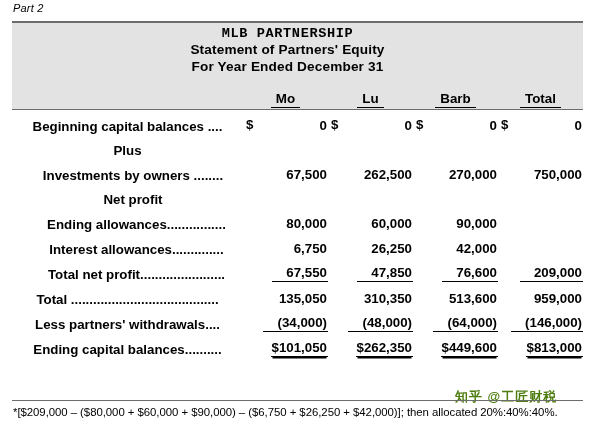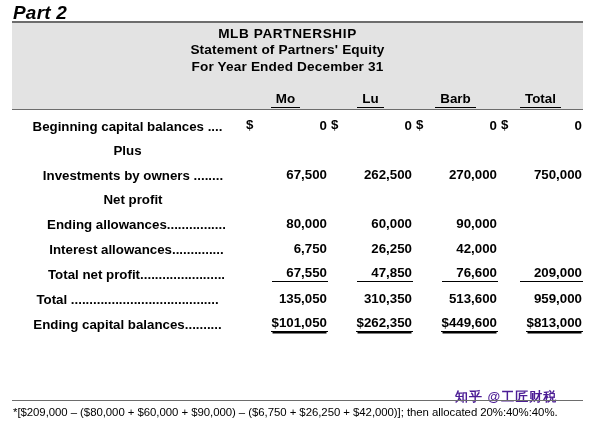--- a/index.html
+++ b/index.html
@@ -14,22 +14,22 @@
     color: #000000;
     overflow: hidden;
     position: relative;
   }
 
   
   .part-label {
     position: absolute;
     left: 13px;
     top: 2px;
-    font-size: 19px;
-    font-weight: bold;
+    font-size: 11px;
+    font-weight: normal;
     font-style: italic;
     letter-spacing: 0.2px;
   }
 
   
   .sheet {
     position: absolute;
     left: 12px;
     top: 21px;
     width: 571px;
@@ -43,21 +43,21 @@
     position: relative;
   }
   .head-panel .title-line {
     text-align: center;
     font-size: 13.6px;
     font-weight: bold;
     line-height: 16.4px;
     letter-spacing: 0.15px;
     padding-right: 20px;
   }
-  .title-line.l1 { letter-spacing: 0.6px; }
+  .title-line.l1 { letter-spacing: 0.6px; font-family: Liberation Mono, monospace; }
 
   
   table.stmt {
     border-collapse: collapse;
     width: 571px;
     table-layout: fixed;
     font-size: 13.2px;
   }
   table.stmt td, table.stmt th {
     padding: 0;
@@ -157,21 +157,21 @@
     letter-spacing: -0.05px;
     white-space: nowrap;
   }
 
   
   .watermark {
     position: absolute;
     left: 455px;
     top: 388px;
     font-size: 13px;
-    color: #4c1d95;
+    color: #4d7c0f;
     letter-spacing: 1px;
     font-weight: bold;
     pointer-events: none;
     user-select: none;
   }
 </style>
 </head>
 <body>
 
 <div class="part-label">Part 2</div>
@@ -274,20 +274,27 @@
       </tr>
 
       <tr class="row tall">
         <td class="lbl">Total ........................................</td>
         <td class="amt"><span class="val">135,050</span></td>
         <td class="amt"><span class="val">310,350</span></td>
         <td class="amt"><span class="val">513,600</span></td>
         <td class="amt"><span class="val">959,000</span></td>
       </tr>
 
+      <tr class="row tall">
+        <td class="lbl">Less partners'  withdrawals....</td>
+        <td class="amt single"><span class="val">(34,000)</span></td>
+        <td class="amt single"><span class="val">(48,000)</span></td>
+        <td class="amt single"><span class="val">(64,000)</span></td>
+        <td class="amt single"><span class="val">(146,000)</span></td>
+      </tr>
 
       <tr class="row tall">
         <td class="lbl">Ending capital balances..........</td>
         <td class="amt dbl"><span class="val">$101,050</span></td>
         <td class="amt dbl"><span class="val">$262,350</span></td>
         <td class="amt dbl"><span class="val">$449,600</span></td>
         <td class="amt dbl"><span class="val">$813,000</span></td>
       </tr>
 
     </tbody>

